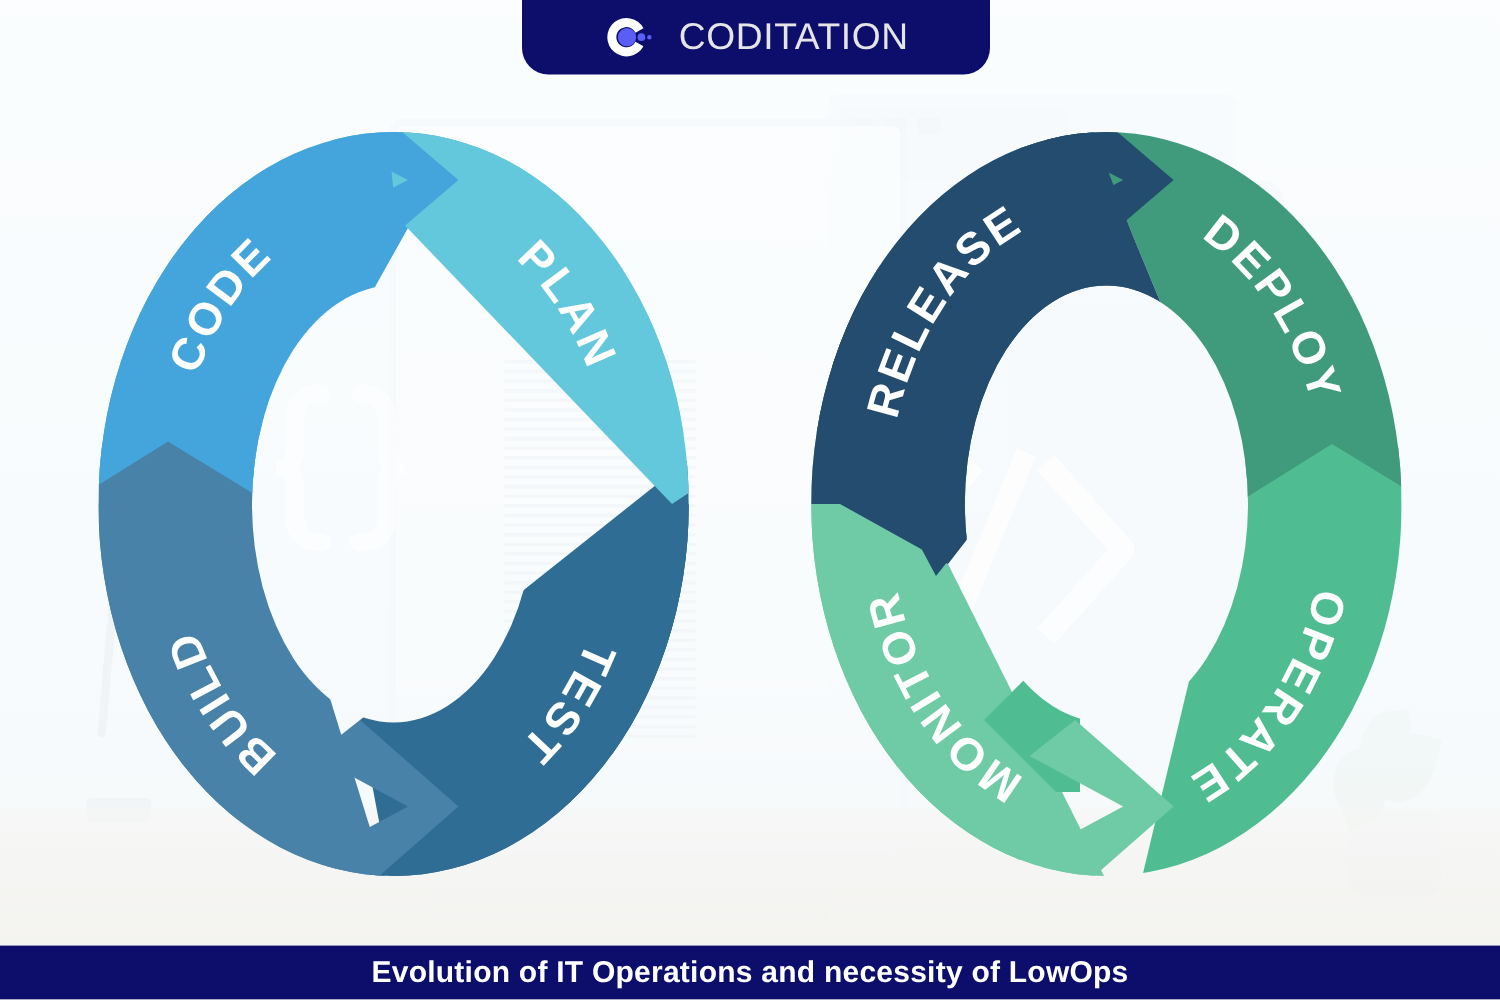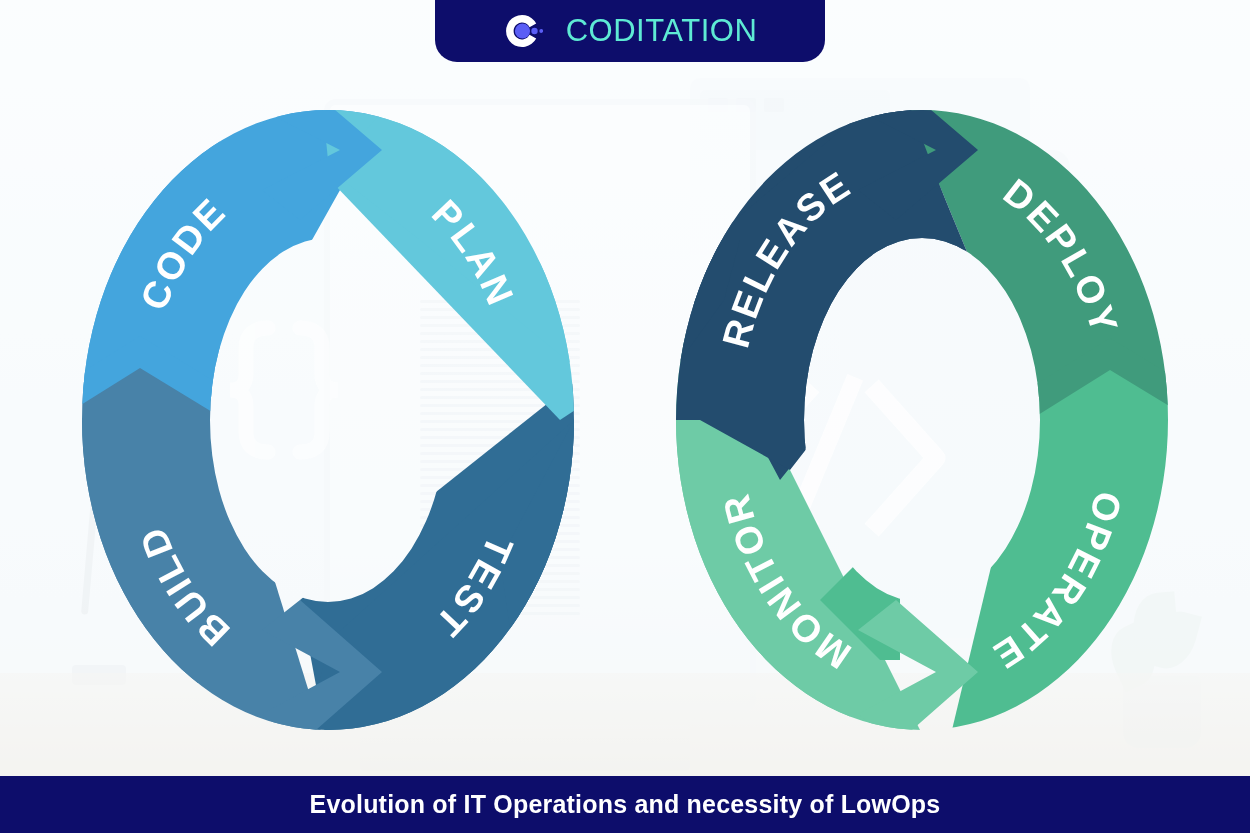--- a/index.html
+++ b/index.html
@@ -99,39 +99,39 @@
   .brand-pill {
     position:absolute; left:435px; top:0; width:390px; height:62px;
     background:#0d0d6b;
     border-radius:0 0 22px 22px;
     display:flex; align-items:center; justify-content:center;
     gap:12px;
     z-index:40;
   }
   .brand-logo { width:40px; height:40px; flex:0 0 40px; }
   .brand-name {
-    color:#5eead4; font-size:31px; letter-spacing:0.5px;
+    color:#e5e5e5; font-size:31px; letter-spacing:0.5px;
     font-weight:400; font-family:"Liberation Sans", sans-serif;
     white-space:nowrap;
     margin-left:11px;
   }
 
   
   #loop { position:absolute; left:0; top:0; z-index:20; }
   .seg-label {
     fill:#ffffff;
     font-family:"Liberation Sans", sans-serif;
     font-size:38px;
     font-weight:700;
     letter-spacing:2.5px;
   }
 
   
   .footer-banner {
-    position:absolute; left:0; bottom:0; width:1250px; height:57px;
+    position:absolute; left:0; bottom:0; width:1250px; height:45px;
     background:#0d0d6b; z-index:45;
     display:flex; align-items:center; justify-content:center;
   }
   .footer-title {
     color:#ffffff; font-size:25px; font-weight:700;
     font-family:"Liberation Sans", sans-serif;
     letter-spacing:0.2px;
   }
 </style>
 </head>

